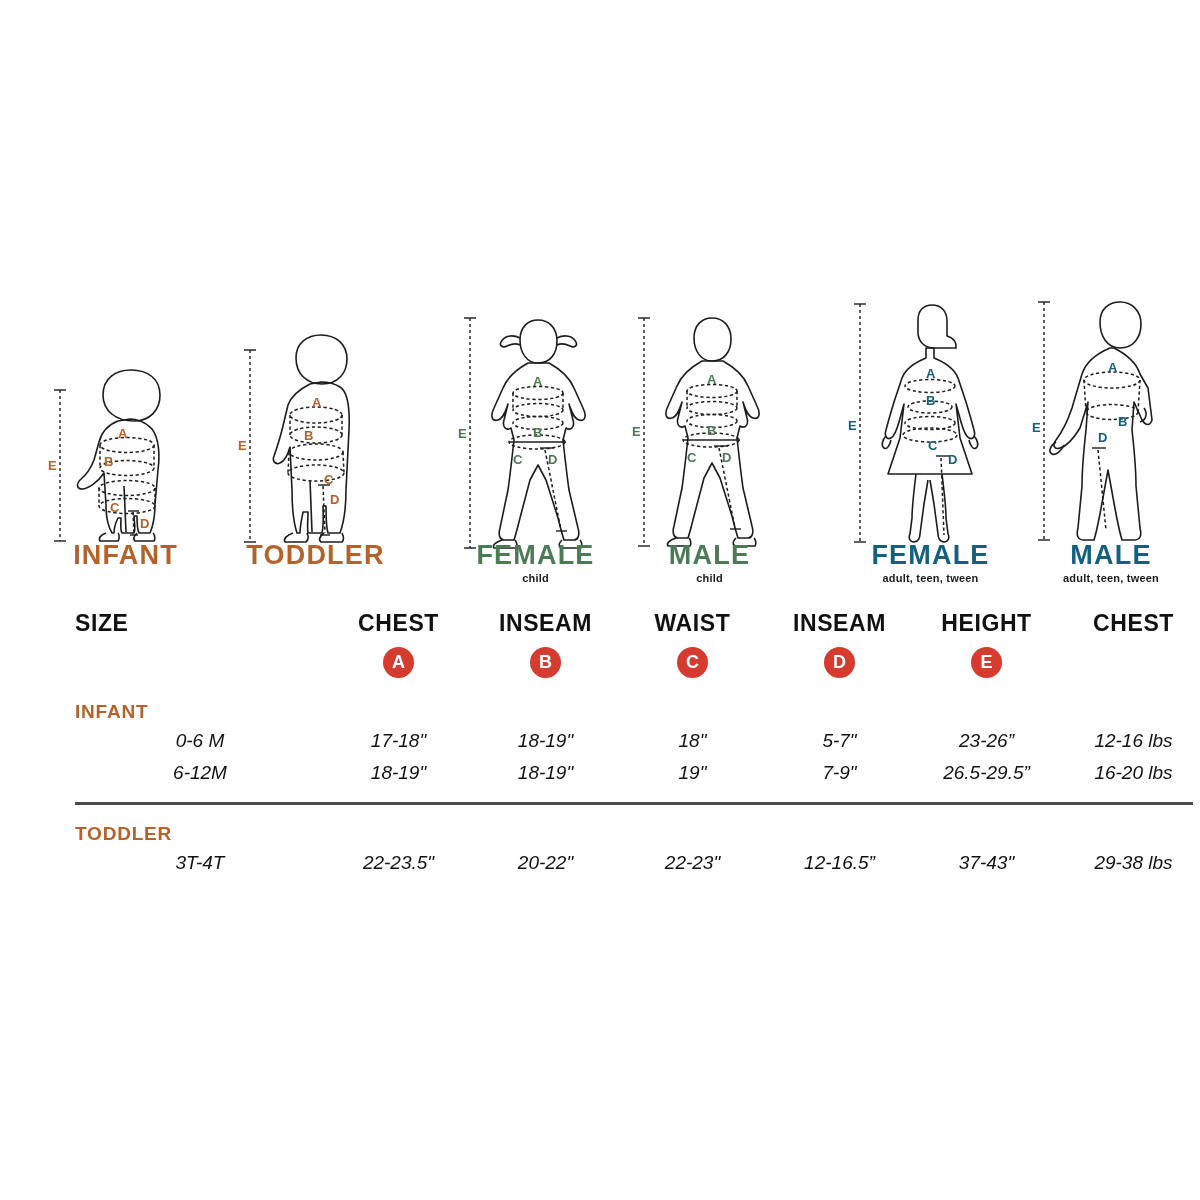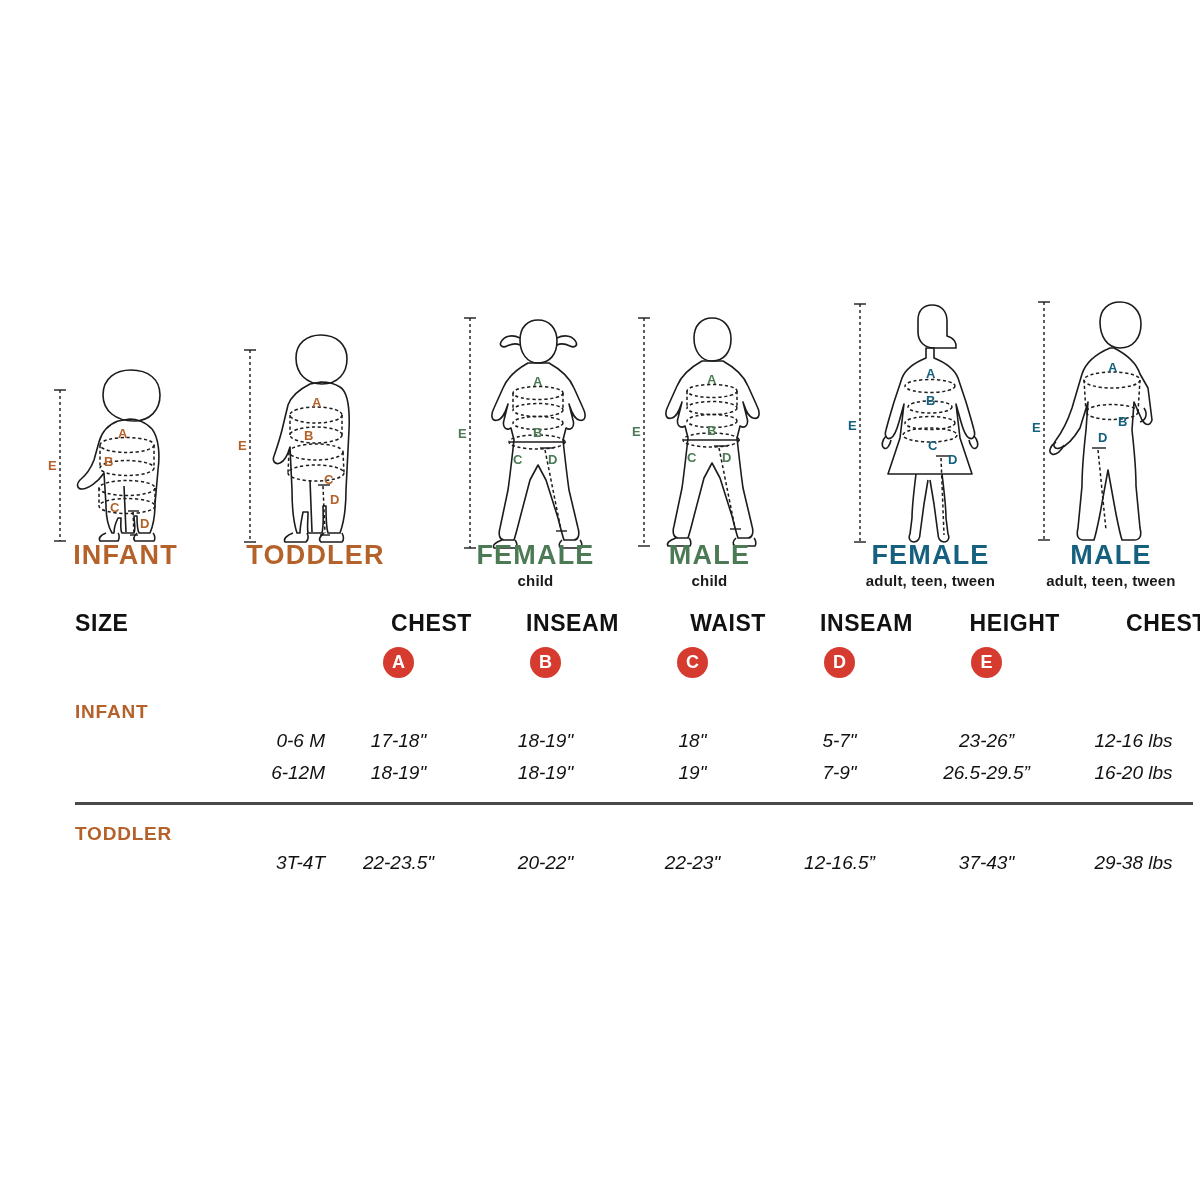--- a/index.html
+++ b/index.html
@@ -37,21 +37,21 @@
     width: 100%;
     left: 0;
   }
   .caption-main {
     font-size: 27px;
     font-weight: bold;
     letter-spacing: 1.2px;
     line-height: 1;
   }
   .caption-sub {
-    font-size: 15px;
+    font-size: 11px;
     font-weight: bold;
     letter-spacing: 0.2px;
     color: #1a1a1a;
     margin-top: 3px;
   }
   .c-infant  { color: #b4622a; }
   .c-child   { color: #4c7a55; }
   .c-adult   { color: #15607e; }
 
   
@@ -70,21 +70,21 @@
   th, td { padding: 0; }
 
   th.col-size    { width: 250px; }
   th.col-m       { width: 147px; }
 
   .th-label {
     font-size: 23px;
     font-weight: bold;
     letter-spacing: 0.6px;
     color: #111;
-    text-align: right;
+    text-align: center;
     line-height: 1;
     padding-bottom: 12px;
   }
   .th-label.left { text-align: left; }
 
   .badge {
     width: 31px;
     height: 31px;
     border-radius: 50%;
     background: #d53b2e;
@@ -104,21 +104,21 @@
     color: #b4622a;
     padding-top: 14px;
     padding-bottom: 2px;
     text-align: left;
   }
   .row-size {
     font-size: 19px;
     font-style: italic;
     font-weight: 500;
     color: #111;
-    text-align: right;
+    text-align: center;
     padding: 5px 0;
   }
   .row-val {
     font-size: 19px;
     font-style: italic;
     font-weight: 500;
     color: #111;
     text-align: center;
     padding: 5px 0;
   }

